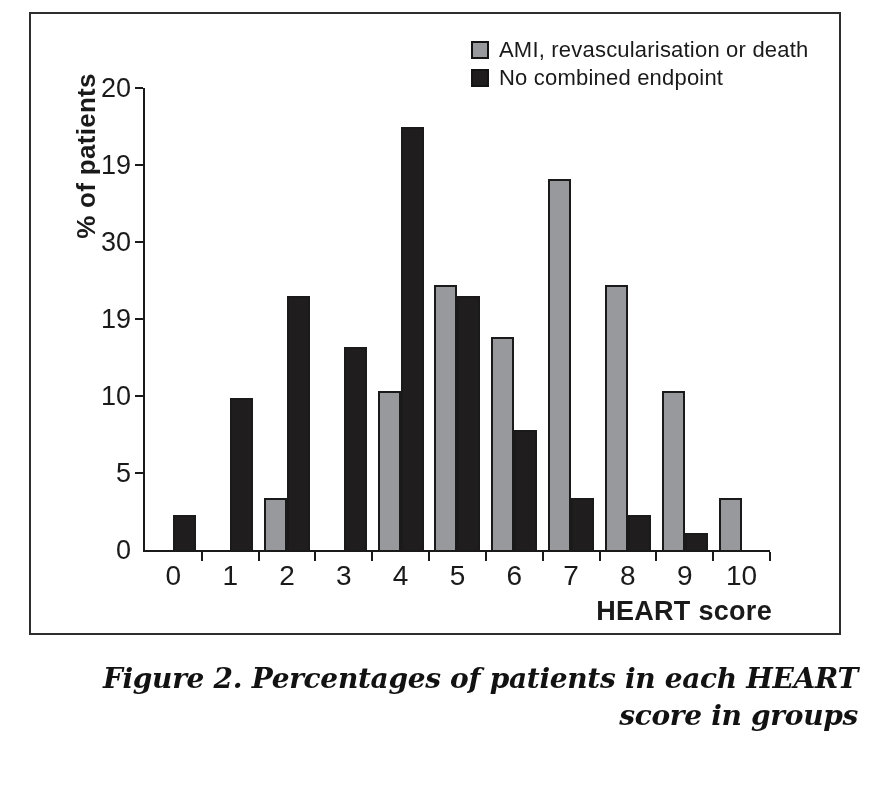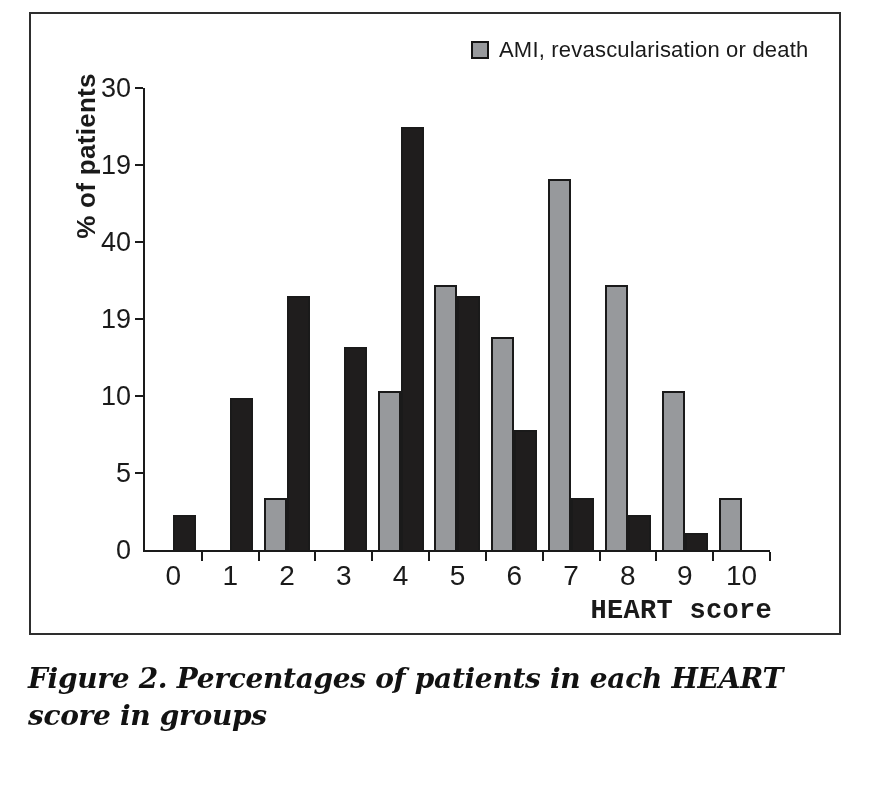--- a/index.html
+++ b/index.html
@@ -43,39 +43,43 @@
     position:absolute; width:2px; height:9px; background:#1a1a1a;
     top:calc(100% + 2px);
   }
   .ytick { position:absolute; left:-10px; width:8px; height:2px; background:#1a1a1a; }
   .ytick-label {
     position:absolute; right:calc(100% + 14px); width:64px; height:30px;
     text-align:right; font-size:27px; line-height:30px;
   }
   .xlabel {
     position:absolute; right:-2px; top:calc(100% + 46px);
-    font-size:27px; font-weight:bold; letter-spacing:0.3px; white-space:nowrap;font-family:Liberation Mono, monospace;
+    font-size:27px; font-weight:bold; letter-spacing:0.3px; white-space:nowrap;
   }
   
   .caption {
     position:absolute; left:28px; top:660px; width:830px;
     font-family:"DejaVu Serif", serif; font-style:italic; font-weight:bold;
-    font-size:28px; line-height:37px; color:#121212; letter-spacing:-0.3px;
+    font-size:28px; line-height:37px; color:#121212; letter-spacing:-0.3px;text-align:right;
   }
 </style>
 </head>
 <body>
 
 <div class="page">
   <div class="figure-box">
 
     <div class="legend">
       <div class="legend-row">
         <span class="swatch" style="background: rgb(151, 153, 156);"></span>
         <span class="legend-label">AMI, revascularisation or death</span>
+      </div>
+      <div class="legend-row">
+        <span class="swatch" style="background: rgb(31, 29, 29);"></span>
+        <span class="legend-label">No combined endpoint</span>
       </div>
     </div>
 
     <div class="ylabel">% of patients</div>
 
     <div class="plot">
       <div class="cells">
           <div class="cell">
             <div class="bar zero"></div>
             <div class="bar" style="height: 35.42px; background: rgb(31, 29, 29);"></div>
@@ -145,25 +149,25 @@
         </div>
       <div class="xlabel">HEART score</div>
     <div class="ytick-label" style="top: 447px;">0</div>
         <div class="ytick" style="top: calc(83.3333% - 1px);"></div>
         <div class="ytick-label" style="top: 370px;">5</div>
         <div class="ytick" style="top: calc(66.6667% - 1px);"></div>
         <div class="ytick-label" style="top: 293px;">10</div>
         <div class="ytick" style="top: calc(50% - 1px);"></div>
         <div class="ytick-label" style="top: 216px;">19</div>
         <div class="ytick" style="top: calc(33.3333% - 1px);"></div>
-        <div class="ytick-label" style="top: 139px;">40</div>
+        <div class="ytick-label" style="top: 139px;">30</div>
         <div class="ytick" style="top: calc(16.6667% - 1px);"></div>
         <div class="ytick-label" style="top: 62px;">19</div>
         <div class="ytick" style="top: calc(0% - 1px);"></div>
-        <div class="ytick-label" style="top: -15px;">30</div>
+        <div class="ytick-label" style="top: -15px;">20</div>
       </div>
 
   </div>
 
   <div class="caption">
     <div>Figure 2. Percentages of patients in each HEART score in groups</div>
 
   </div>
 </div>
 

